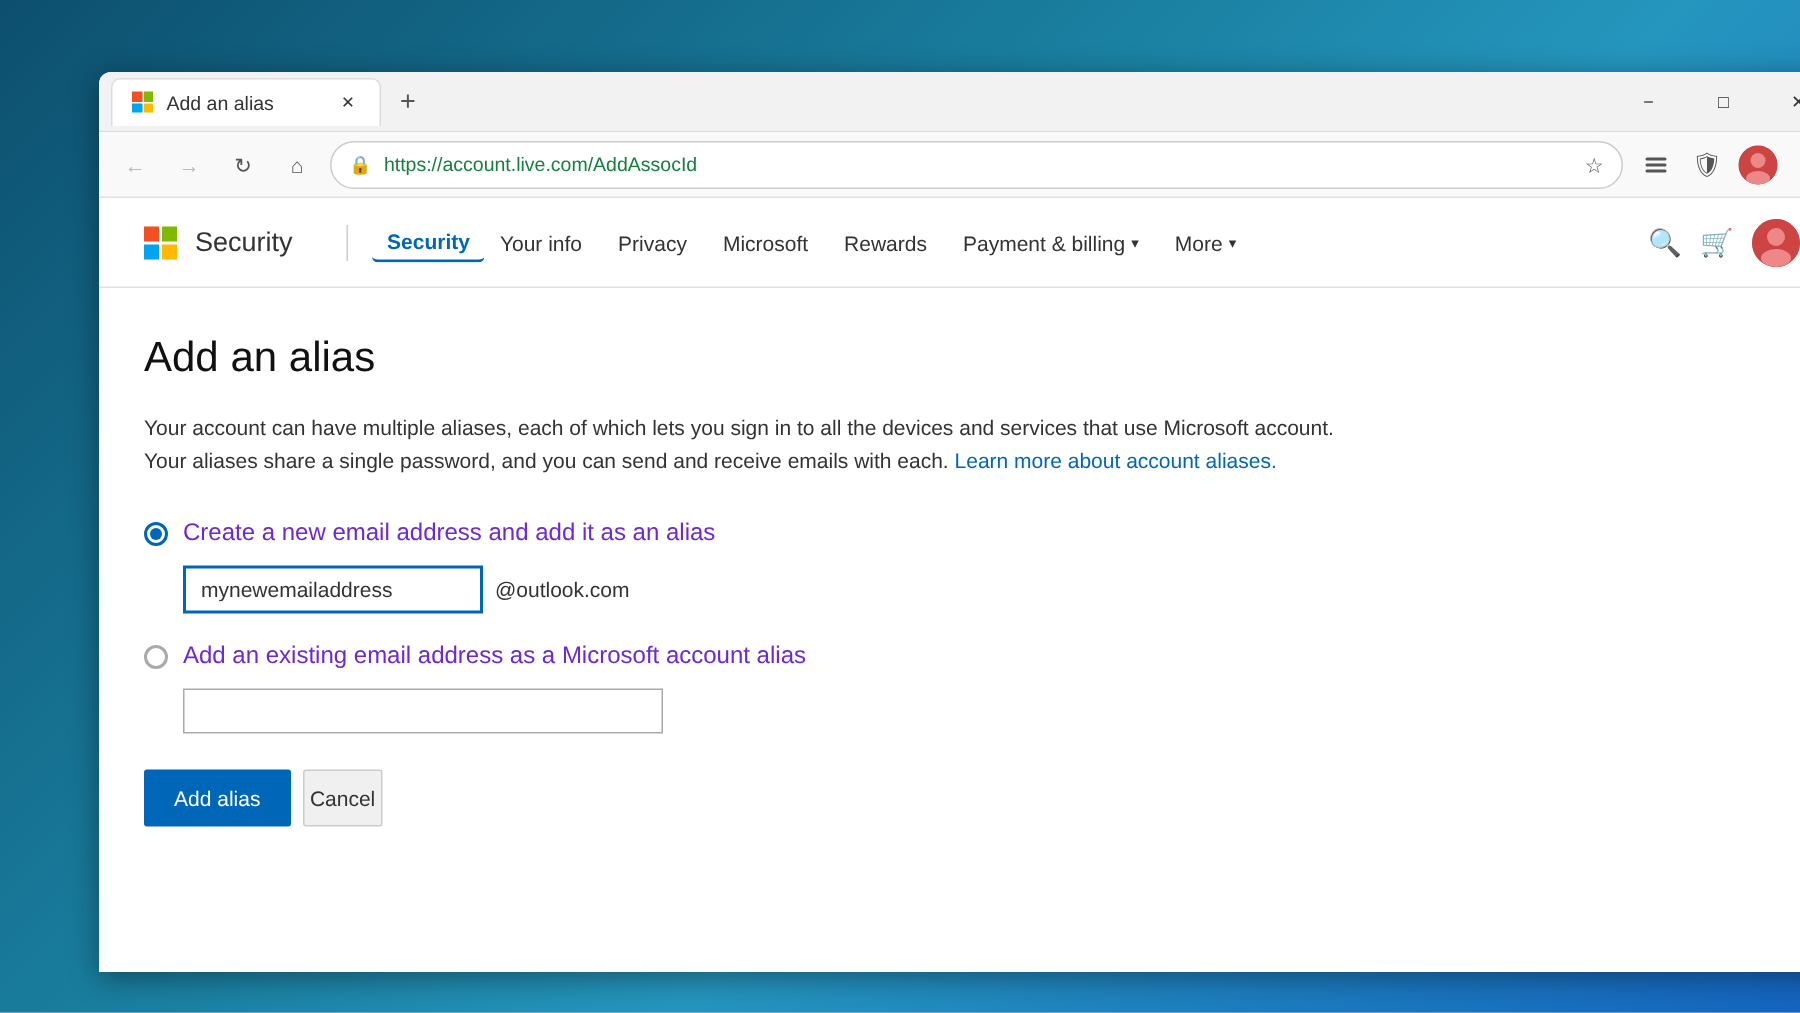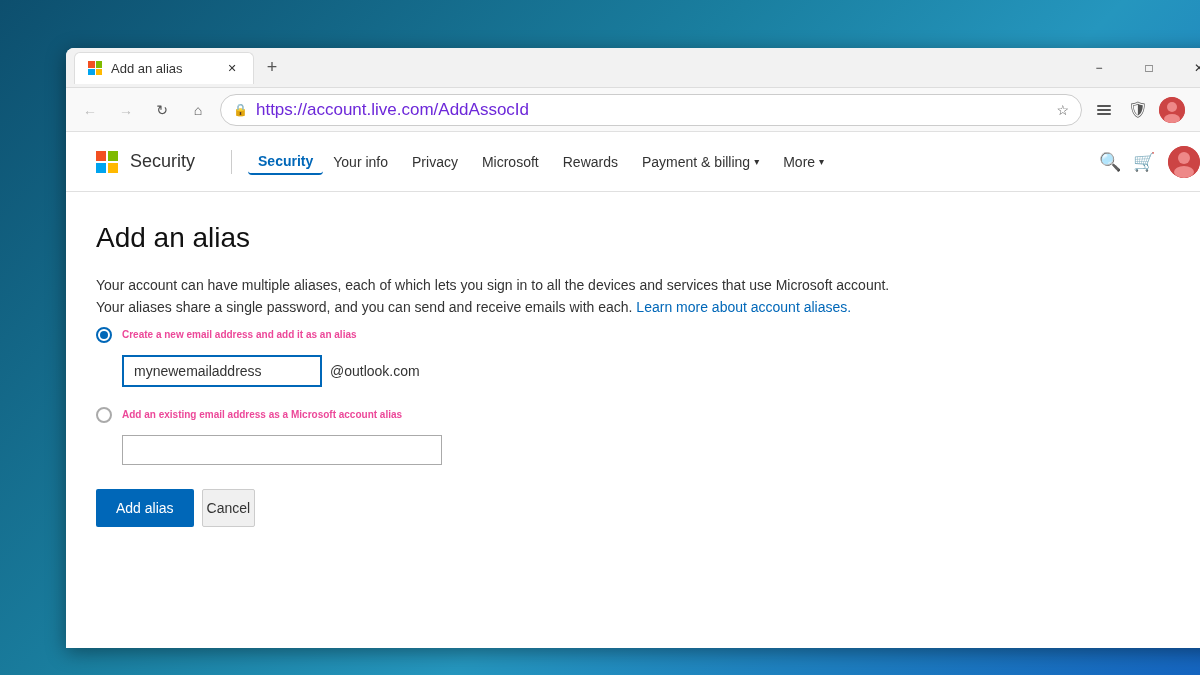--- a/index.html
+++ b/index.html
@@ -162,22 +162,22 @@
       gap: 8px;
       height: 32px;
     }
 
     .lock-icon {
       font-size: 12px;
       color: #555;
     }
 
     .url-text {
-      font-size: 17px;
-      color: #6d28d9;
+      font-size: 13px;
+      color: #15803d;
       flex: 1;
     }
 
     .star-icon {
       font-size: 14px;
       color: #555;
       cursor: pointer;
     }
 
     .toolbar-icons {
@@ -327,21 +327,21 @@
       font-size: 28px;
       font-weight: 300;
       color: #111;
       margin-bottom: 20px;
     }
 
     .description {
       font-size: 14px;
       color: #333;
       line-height: 1.6;
-      margin-bottom: 8px;
+      margin-bottom: 28px;
       max-width: 820px;
     }
 
     .description a {
       color: #0067b8;
       text-decoration: none;
     }
 
     .option-group {
       margin-bottom: 20px;
@@ -372,23 +372,23 @@
       height: 8px;
       border-radius: 50%;
       background: #0067b8;
     }
 
     .radio-btn.unchecked {
       border-color: #aaa;
     }
 
     .radio-label {
-      font-size: 10px;
-      font-weight: 700;
-      color: #ec4899;
+      font-size: 16px;
+      font-weight: 400;
+      color: #6d28d9;
     }
 
     .email-input-row {
       display: flex;
       align-items: center;
       gap: 8px;
       margin-bottom: 20px;
       margin-left: 26px;
     }
 

